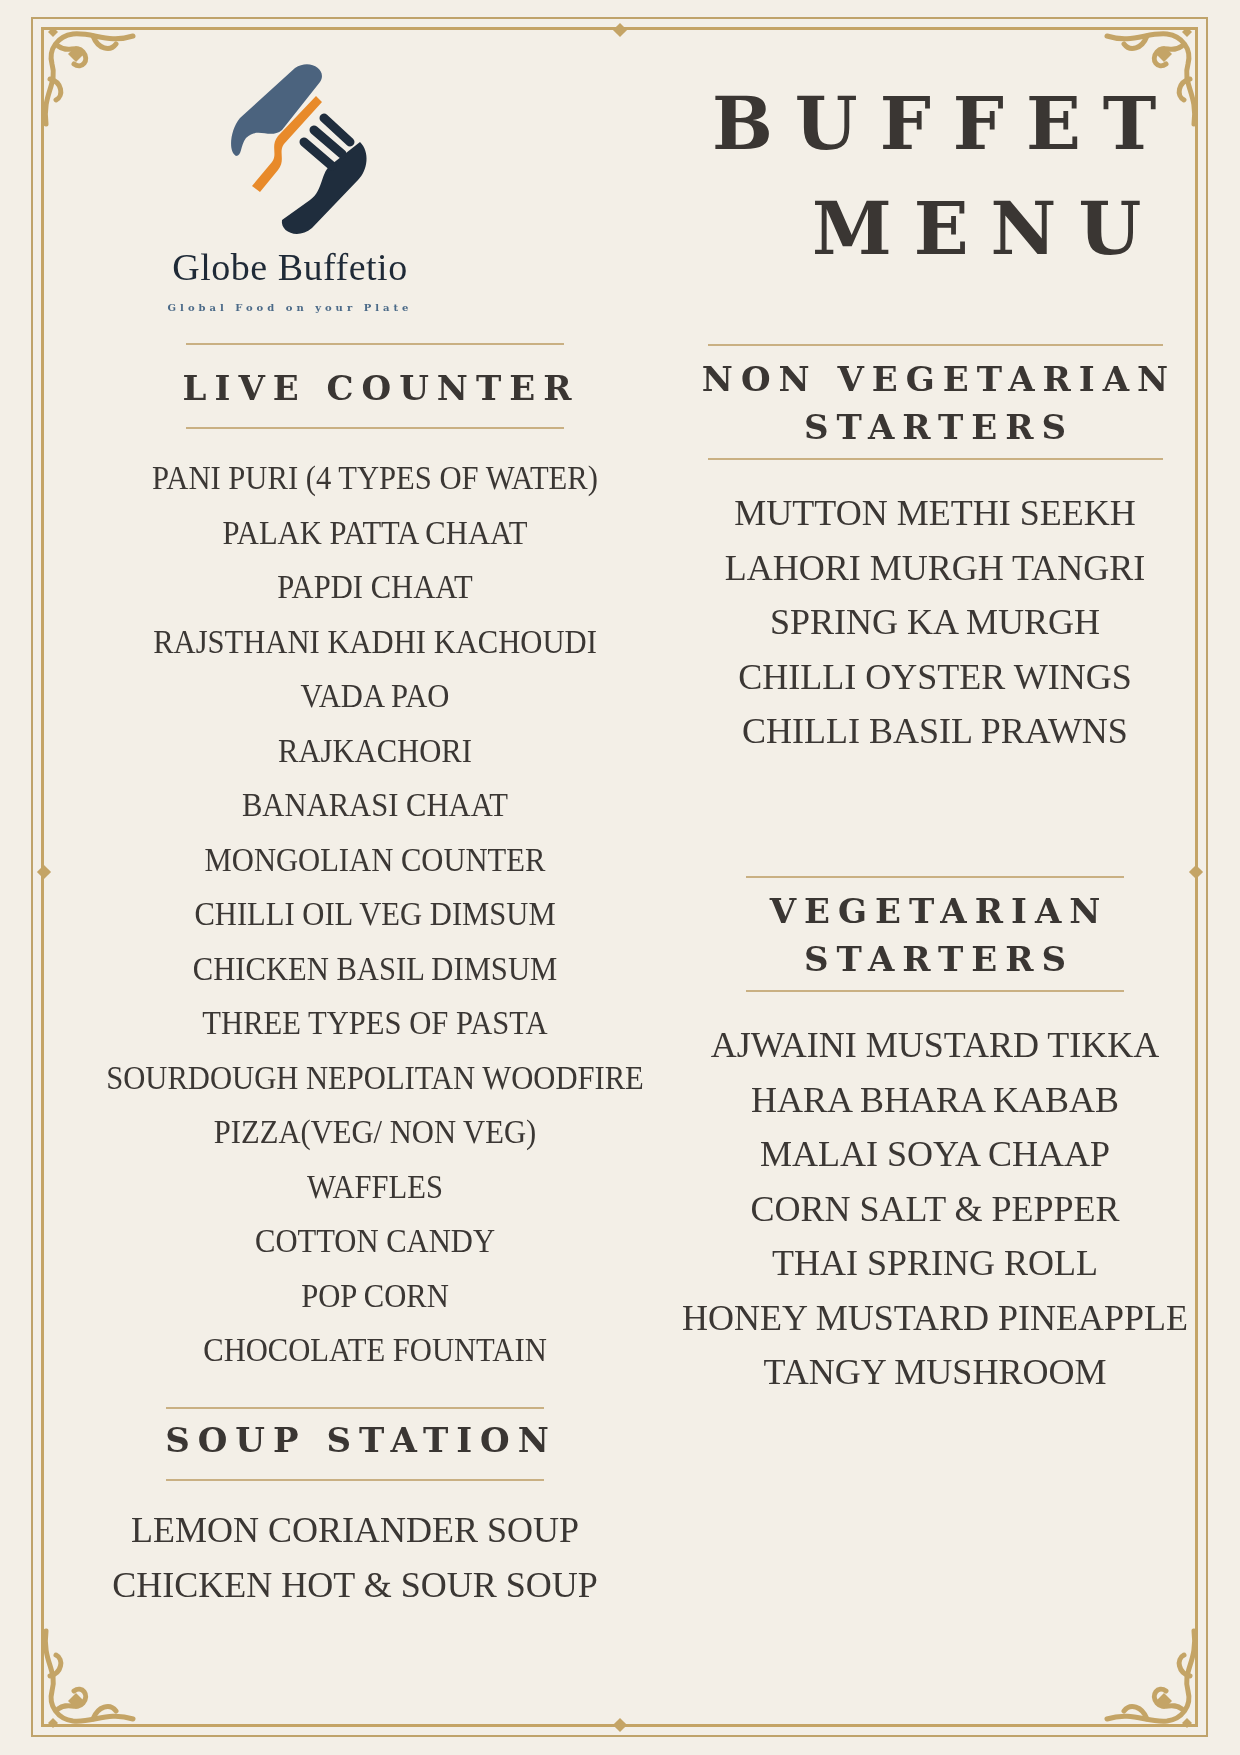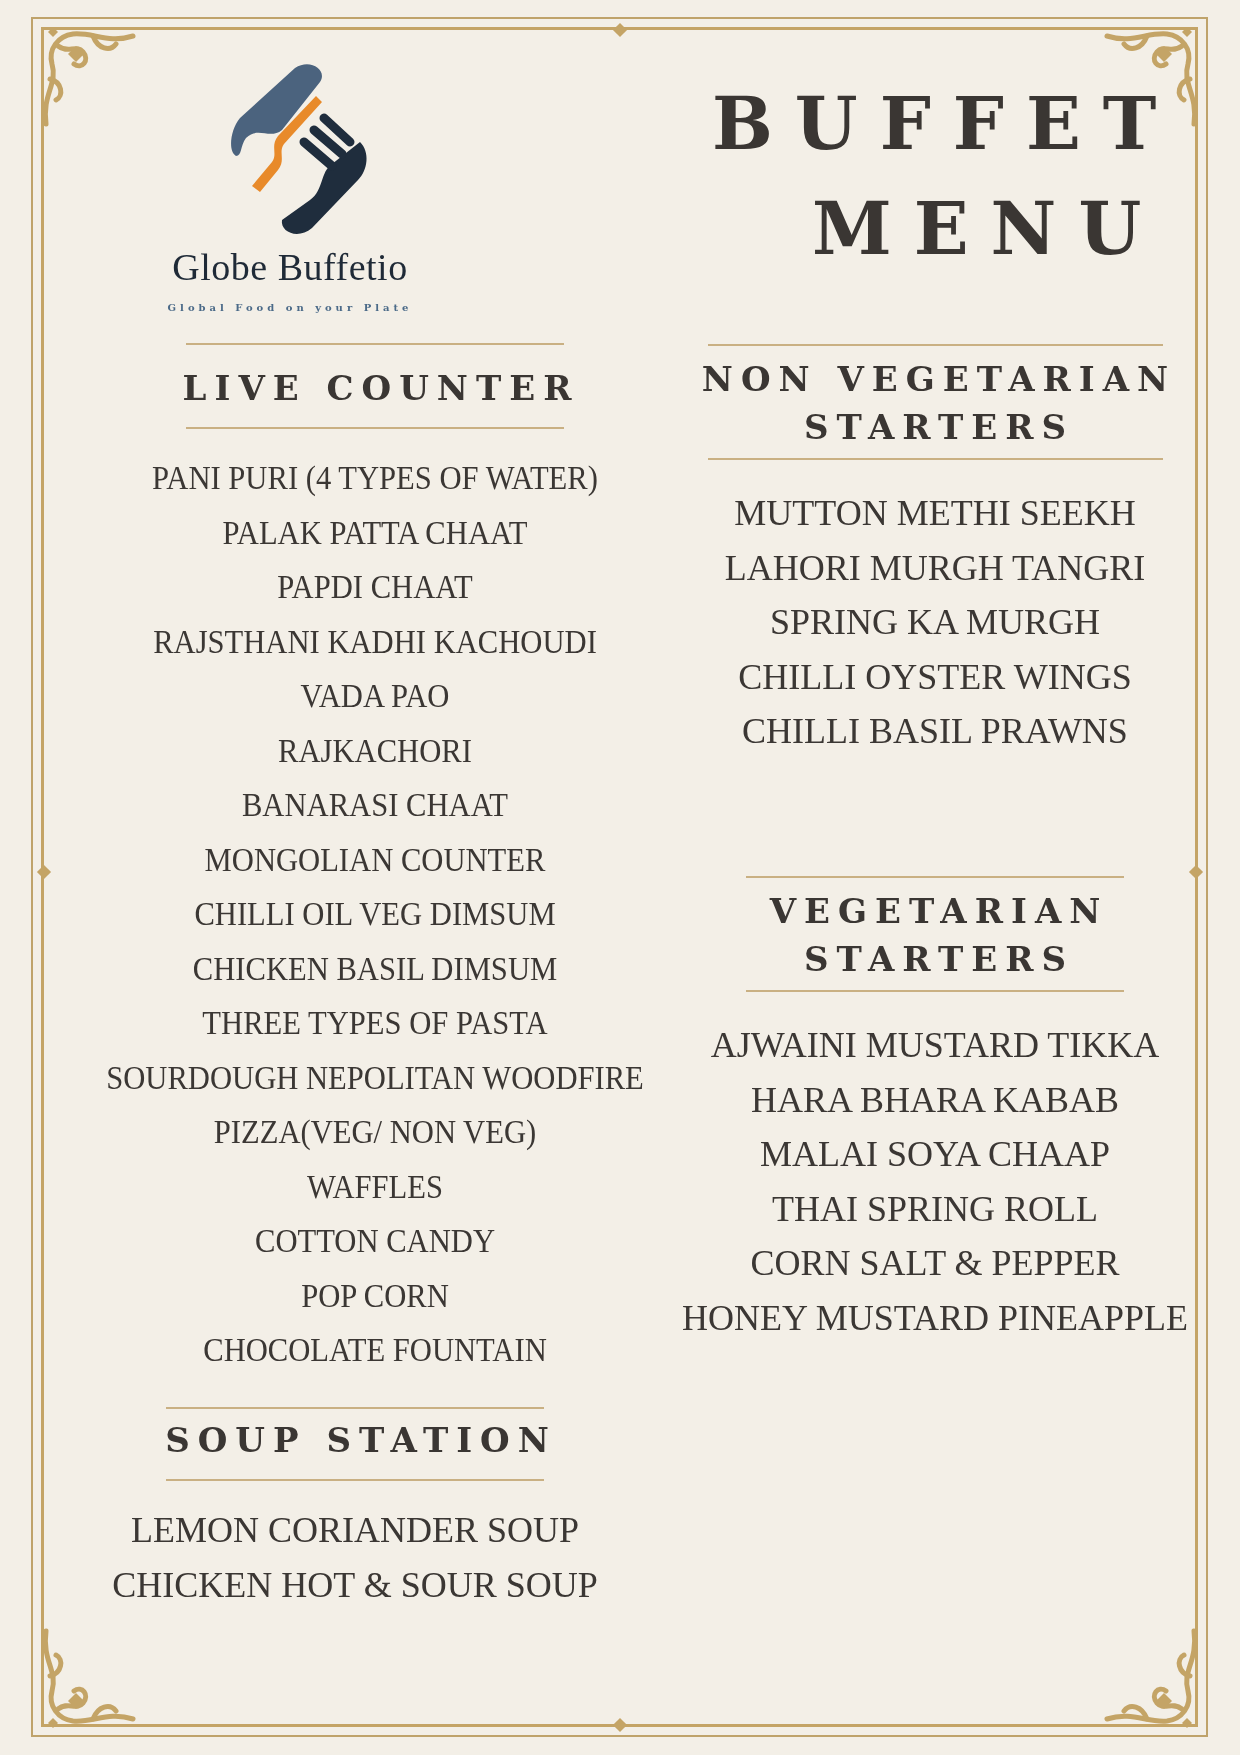--- a/index.html
+++ b/index.html
@@ -186,17 +186,18 @@
 
 <div class="section" style="left:680px;top:876px;width:510px;">
   <div class="rule" style="width:378px;"></div>
   <div class="sec-head" style="margin-top:8px;line-height:50px;margin-left:8px;">VEGETARIAN</div>
   <div class="sec-head" style="line-height:46px;margin-left:8px;">STARTERS</div>
   <div class="rule" style="width:378px;margin-top:8px;"></div>
   <div class="items right" style="margin-top:26px;">
     <div class="item">AJWAINI MUSTARD TIKKA</div>
     <div class="item">HARA BHARA KABAB</div>
     <div class="item">MALAI SOYA CHAAP</div>
+    <div class="item">CORN SALT &amp; PEPPER</div>
     <div class="item">THAI SPRING ROLL</div>
-    <div class="item">CORN SALT &amp; PEPPER</div>
     <div class="item">HONEY MUSTARD PINEAPPLE</div>
+    <div class="item">TANGY MUSHROOM</div>
   </div>
 </div>
 
 </body></html>

